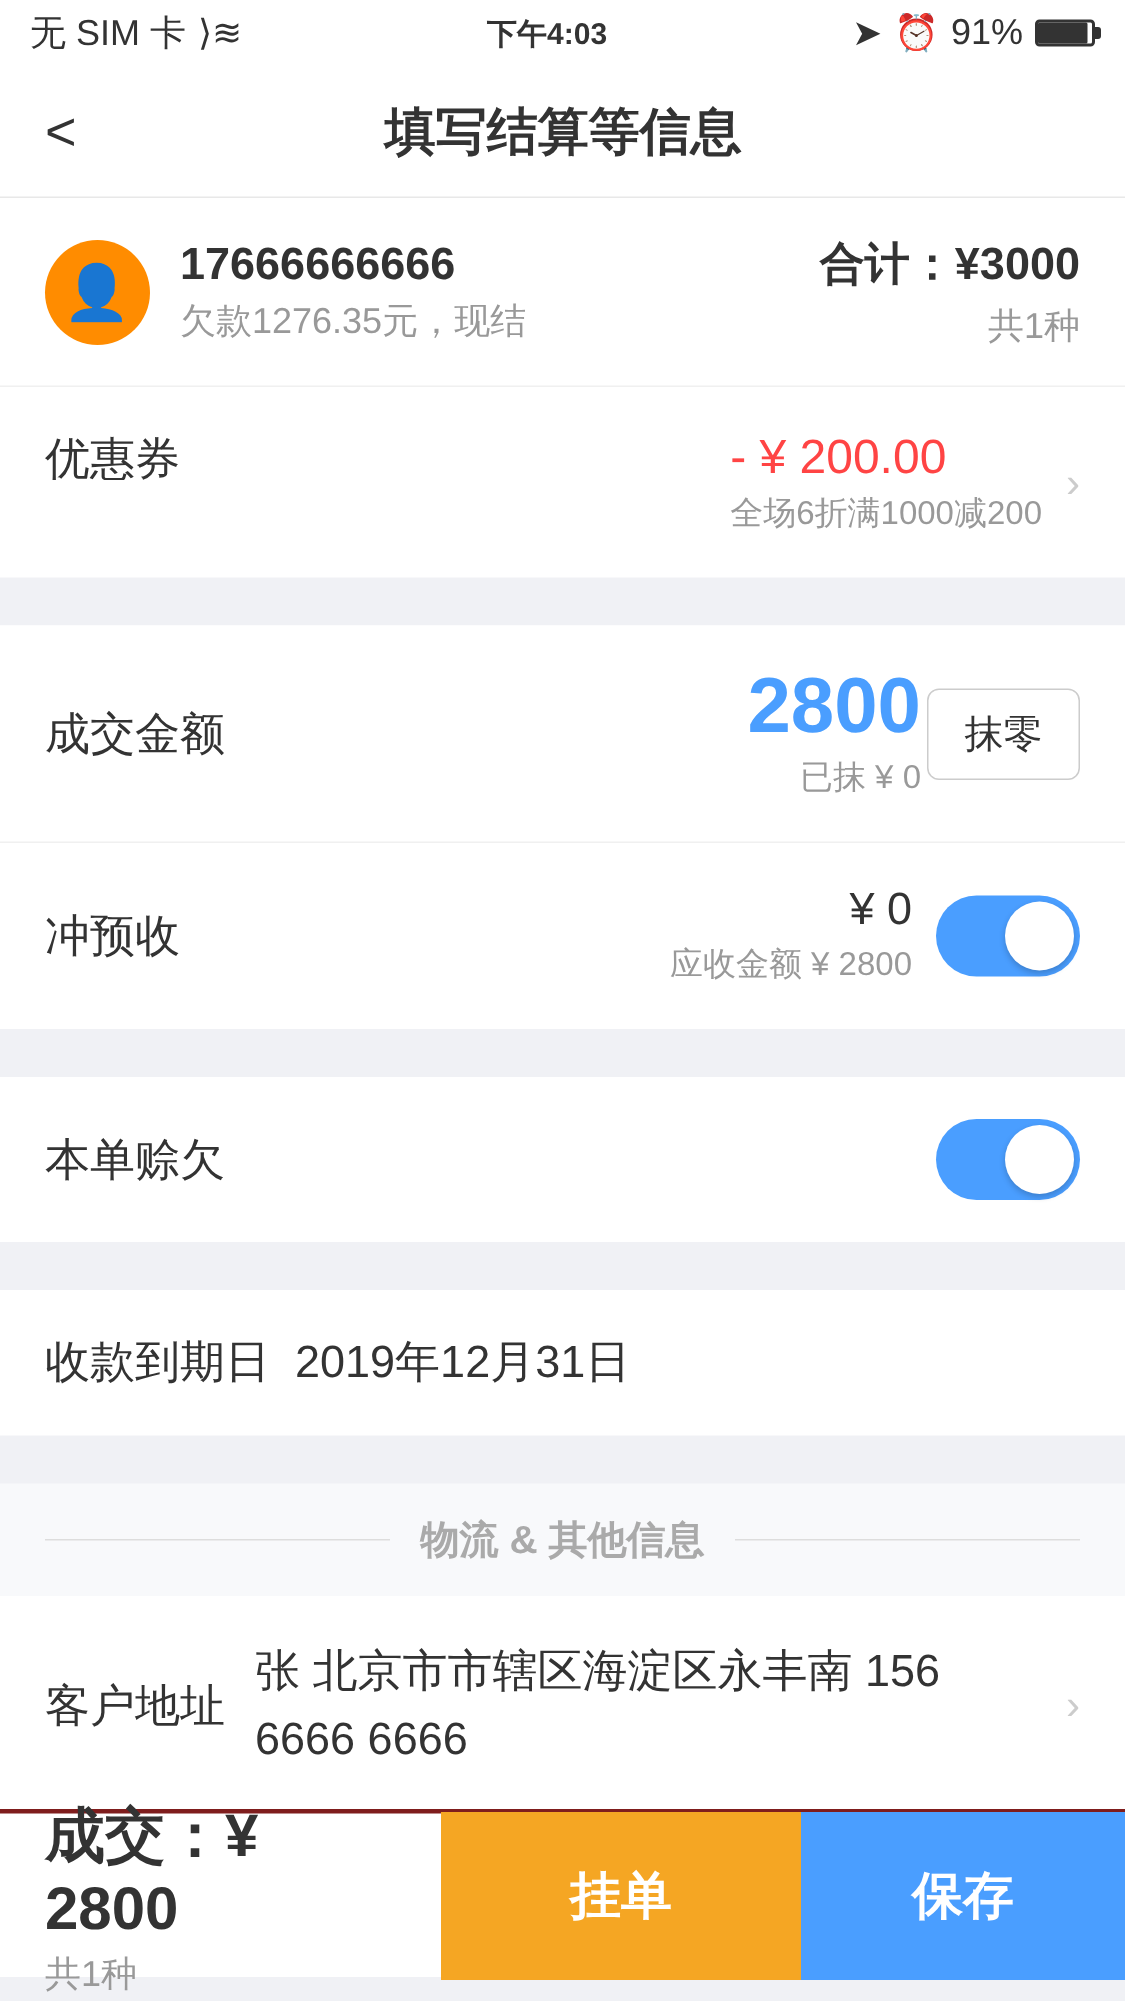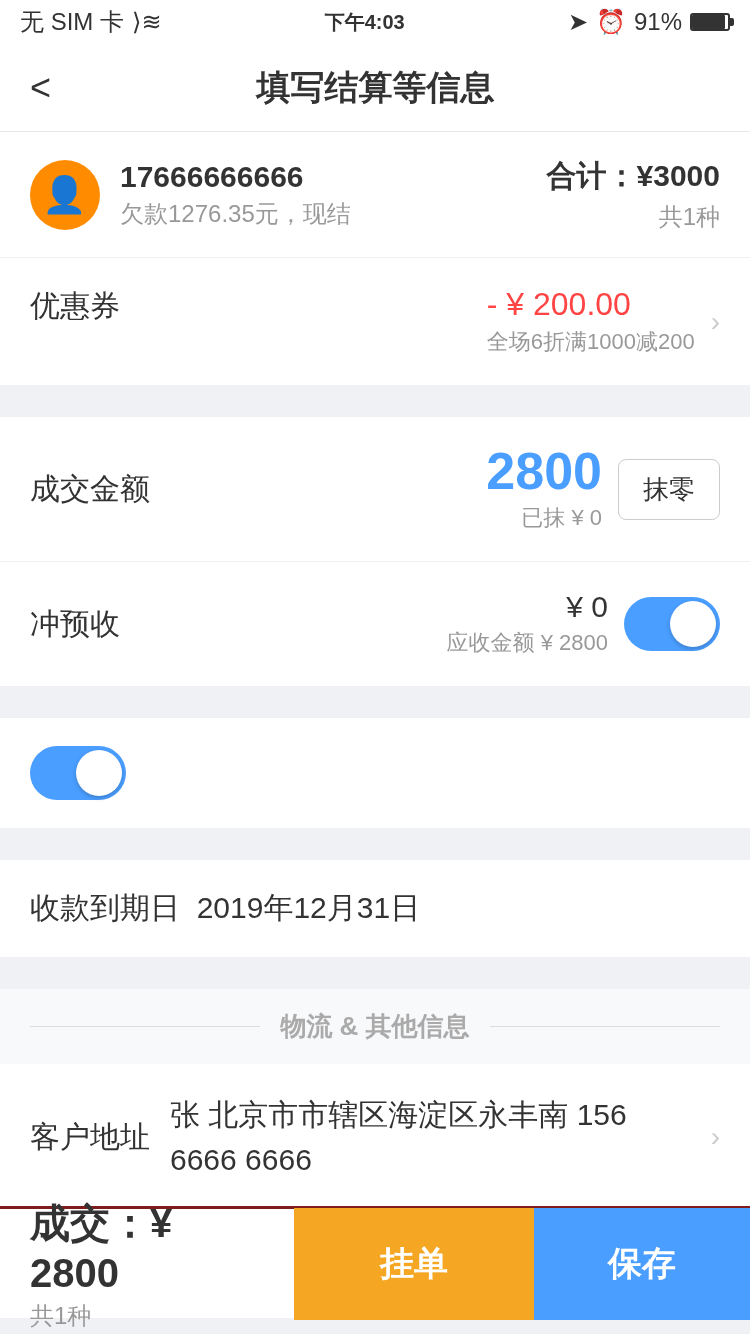--- a/index.html
+++ b/index.html
@@ -116,21 +116,21 @@
     
     .deal-row {
       padding: 28px 30px;
       display: flex;
       align-items: center;
       justify-content: space-between;
       background: #fff;
       border-bottom: 1px solid #f0f0f0;
     }
     .deal-label { font-size: 30px; color: #333; }
-    .deal-right { display: flex; align-items: center; gap: 16px; margin-left: 38px; }
+    .deal-right { display: flex; align-items: center; gap: 4px; margin-left: 38px; }
     .deal-amount { font-size: 52px; font-weight: 600; color: #4a9eff; line-height: 1; }
     .deal-sub { font-size: 22px; color: #999; margin-top: 6px; text-align: right; }
     .round-btn {
       border: 1px solid #ccc;
       border-radius: 8px;
       padding: 12px 24px;
       font-size: 26px;
       color: #333;
       background: #fff;
       cursor: pointer;
@@ -319,20 +319,21 @@
           <div class="toggle-knob"></div>
         </div>
       </div>
     </div>
   </div>
 
   <div class="separator"></div>
 
   <div class="card">
     <div class="owe-row">
+      <span class="owe-label">本单赊欠</span>
       <div class="toggle">
         <div class="toggle-knob"></div>
       </div>
     </div>
   </div>
 
   <div class="separator"></div>
 
   <div class="card">
     <div class="date-row">

